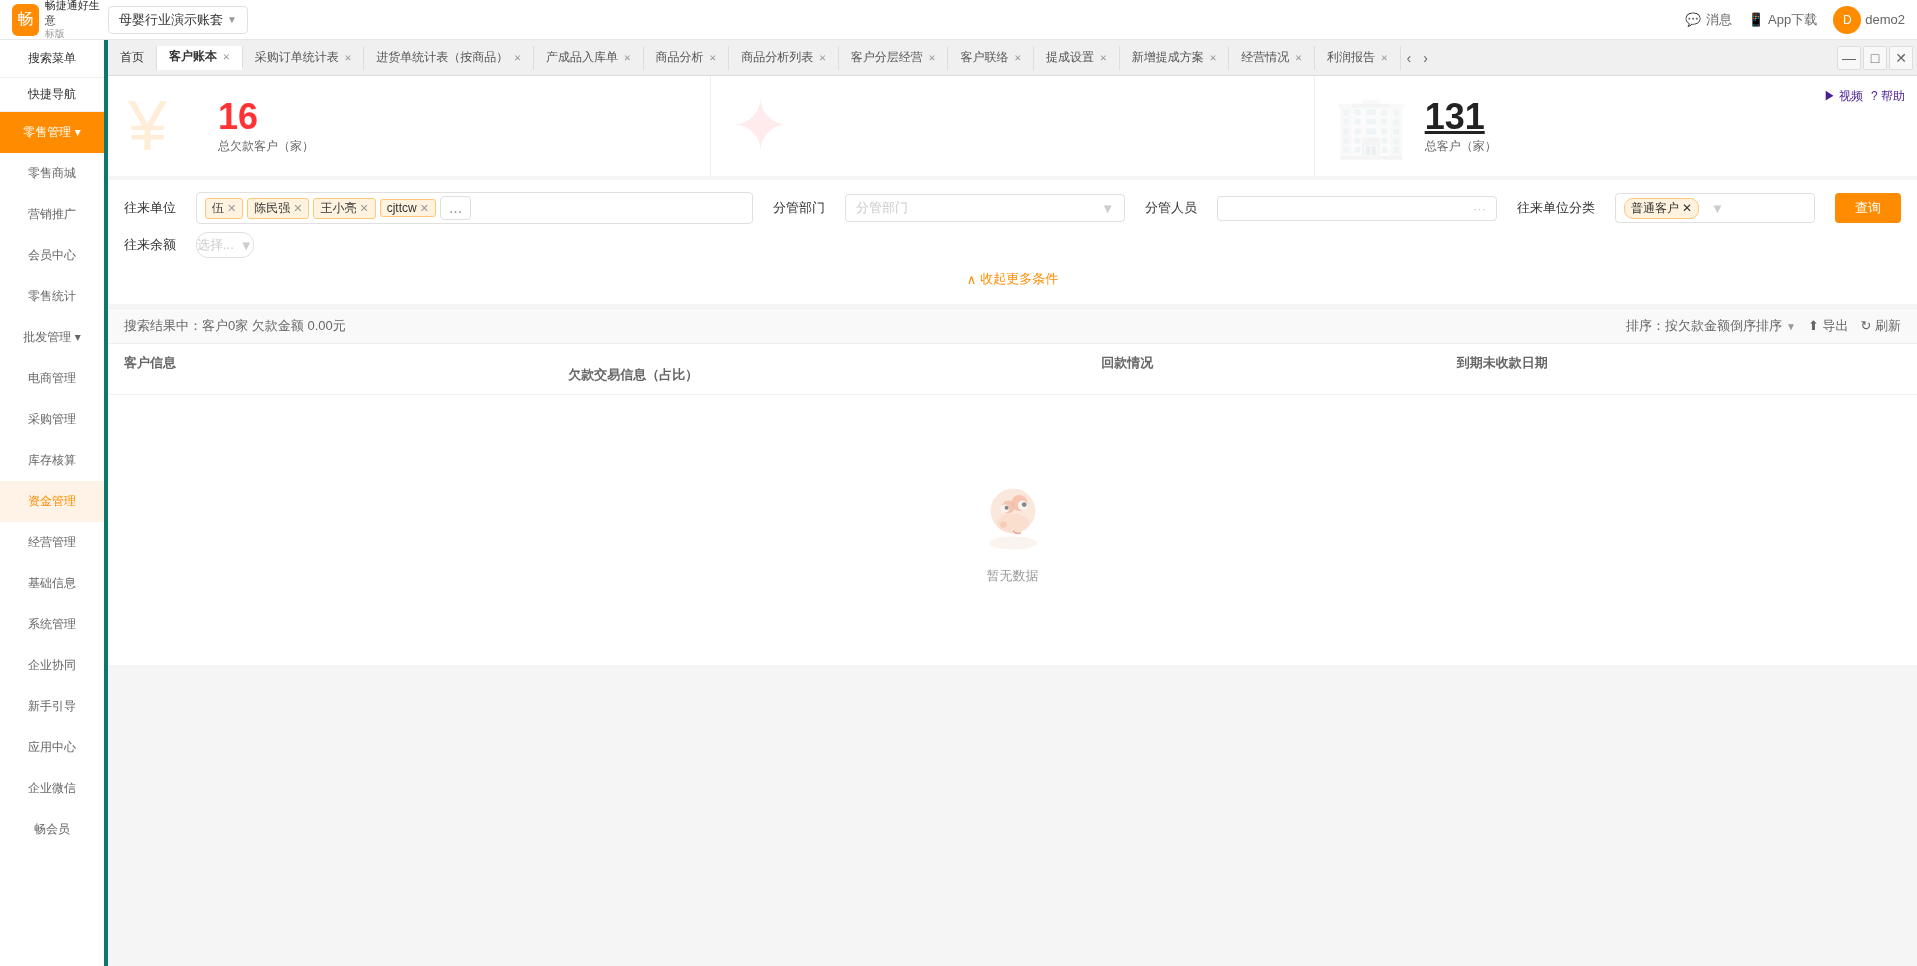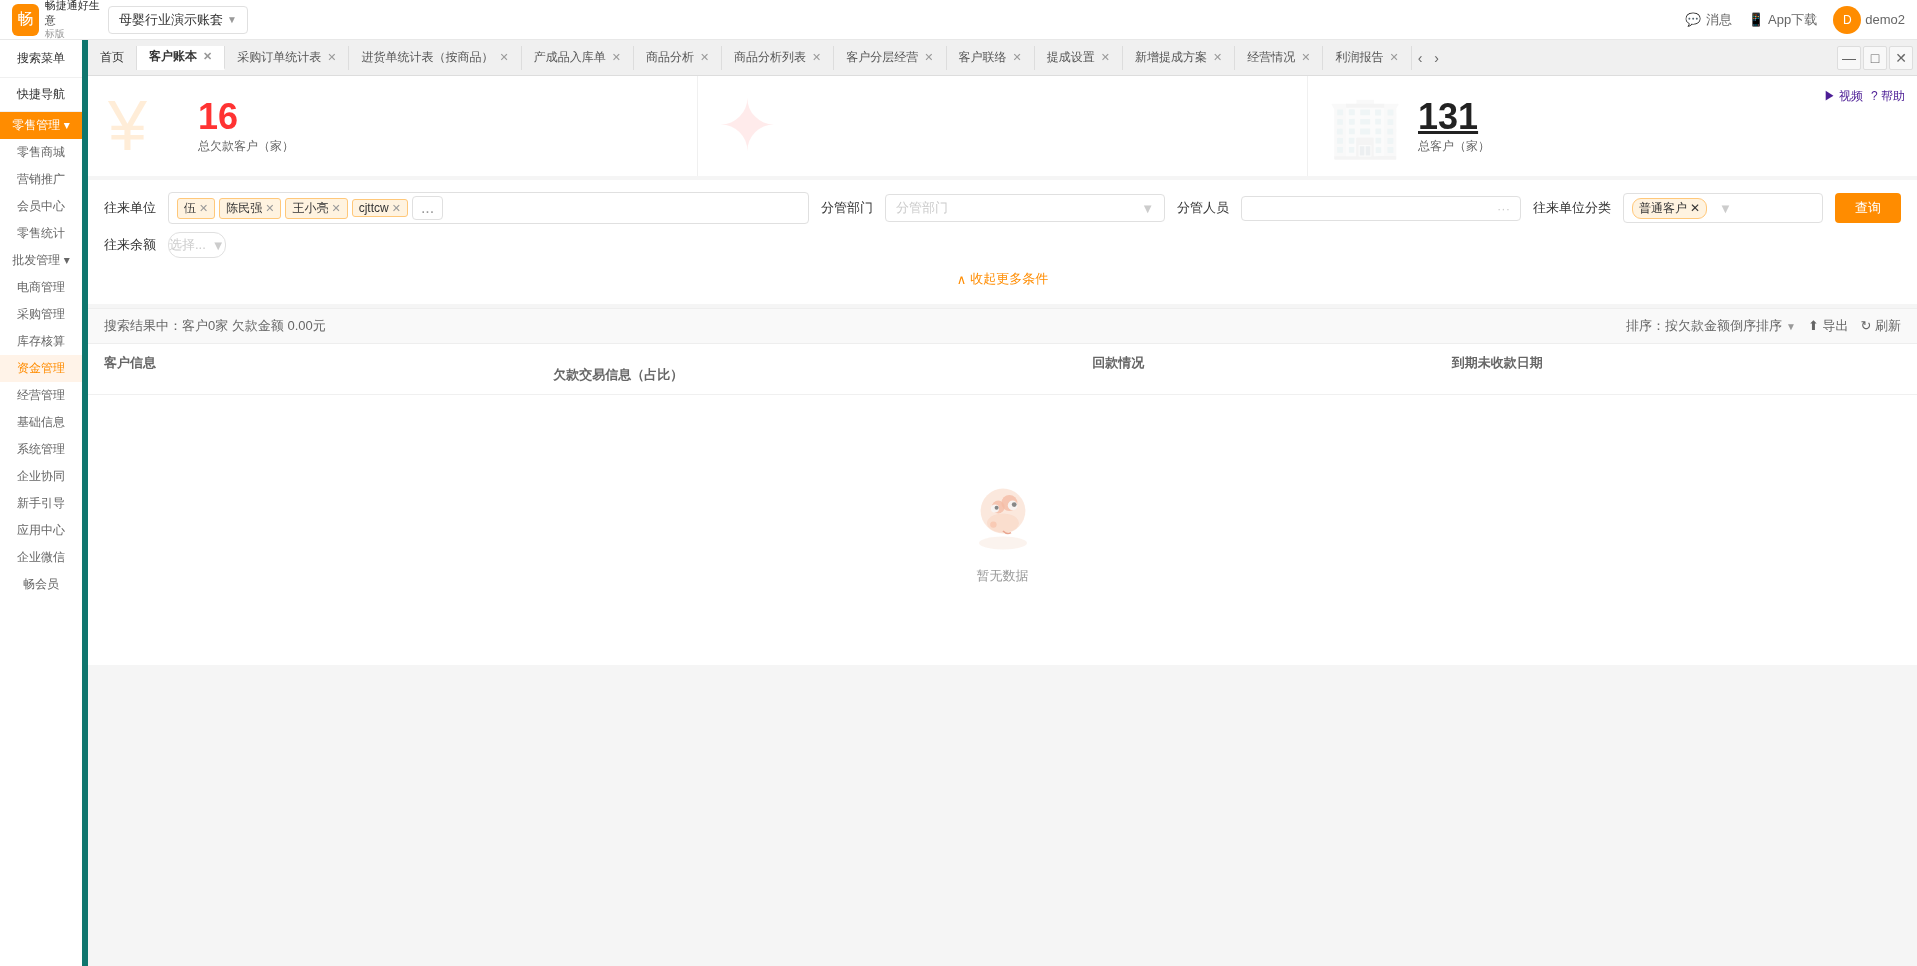--- a/index.html
+++ b/index.html
@@ -14,33 +14,33 @@
     .top-selector { display: flex; align-items: center; gap: 4px; padding: 4px 10px; border: 1px solid #e0e0e0; border-radius: 4px; cursor: pointer; font-size: 13px; color: #333; margin-left: 8px; }
     .top-selector .arrow { color: #999; font-size: 10px; }
     .top-right { margin-left: auto; display: flex; align-items: center; gap: 16px; }
     .top-right-item { display: flex; align-items: center; gap: 4px; font-size: 13px; color: #666; cursor: pointer; }
     .avatar { width: 28px; height: 28px; border-radius: 50%; background: #ff8c00; display: flex; align-items: center; justify-content: center; color: #fff; font-size: 12px; }
 
     
     .main-layout { display: flex; flex: 1; overflow: hidden; }
 
     
-    .sidebar { width: 88px; background: #fff; border-right: 6px solid #0f766e; display: flex; flex-direction: column; overflow-y: auto; flex-shrink: 0; }
+    .sidebar { width: 108px; background: #fff; border-right: 4px solid #0f766e; display: flex; flex-direction: column; overflow-y: auto; flex-shrink: 0; }
     .sidebar-search { padding: 10px 8px; text-align: center; font-size: 12px; color: #333; cursor: pointer; border-bottom: 1px solid #f0f0f0; }
     .sidebar-nav { padding: 8px 0; text-align: center; font-size: 12px; color: #333; cursor: pointer; border-bottom: 1px solid #f0f0f0; }
-    .sidebar-item { padding: 5px 8px; text-align: center; font-size: 12px; color: #666; cursor: pointer; }
+    .sidebar-item { padding: 12px 8px; text-align: center; font-size: 12px; color: #666; cursor: pointer; }
     .sidebar-item.active { background: #ff8c00; color: #fff; }
     .sidebar-item.active-parent { color: #ff8c00; background: #fff3e8; }
 
     
     .content-area { flex: 1; display: flex; flex-direction: column; overflow: hidden; }
 
     
     .tab-bar { background: #f0f0f0; display: flex; align-items: center; height: 36px; overflow: hidden; flex-shrink: 0; border-bottom: 1px solid #ddd; }
-    .tab { display: flex; align-items: center; padding: 0 12px; height: 24px; font-size: 12px; cursor: pointer; white-space: nowrap; border-right: 1px solid #ddd; background: #f0f0f0; color: #555; }
+    .tab { display: flex; align-items: center; padding: 0 12px; height: 24px; font-size: 12px; cursor: pointer; white-space: nowrap; border-right: 1px solid #ddd; background: #f0f0f0; color: #555; font-family: Liberation Mono, monospace; }
     .tab.active { background: #fff; color: #333; font-weight: bold; border-bottom: 2px solid #fff; }
     .tab .close-btn { margin-left: 6px; color: #999; font-size: 11px; cursor: pointer; }
     .tab.home { color: #333; }
     .tab-arrow { padding: 0 6px; cursor: pointer; color: #666; font-size: 14px; display: flex; align-items: center; height: 36px; }
     .tab-controls { display: flex; align-items: center; margin-left: auto; gap: 2px; padding-right: 4px; }
     .tab-ctrl-btn { width: 24px; height: 24px; display: flex; align-items: center; justify-content: center; cursor: pointer; color: #666; font-size: 14px; border: 1px solid #ddd; background: #f8f8f8; border-radius: 2px; }
 
     
     .page-content { flex: 1; overflow-y: auto; background: #f5f5f5; }
 
@@ -49,21 +49,21 @@
     .stat-card { flex: 1; padding: 20px 30px; position: relative; border-right: 1px solid #f0f0f0; display: flex; flex-direction: column; gap: 4px; min-height: 100px; }
     .stat-card:last-child { border-right: none; }
     .stat-number { font-size: 36px; font-weight: bold; color: #ff3333; }
     .stat-number.black { color: #222; text-decoration: underline; }
     .stat-label { font-size: 12px; color: #666; }
     .stat-card .help-links { position: absolute; top: 12px; right: 12px; display: flex; align-items: center; gap: 8px; font-size: 12px; color: #4c1d95; }
     .stat-card .help-links span { cursor: pointer; }
 
     
     .filter-area { background: #fff; padding: 12px 16px; margin-bottom: 4px; }
-    .filter-row { display: flex; align-items: center; gap: 12px; margin-bottom: 8px; flex-wrap: wrap; }
+    .filter-row { display: flex; align-items: center; gap: 20px; margin-bottom: 8px; flex-wrap: wrap; }
     .filter-label { font-size: 13px; color: #333; white-space: nowrap; }
     .filter-tags { display: flex; align-items: center; flex-wrap: wrap; gap: 4px; flex: 1; border: 1px solid #e0e0e0; border-radius: 4px; padding: 3px 8px; min-height: 30px; }
     .filter-tag { display: flex; align-items: center; gap: 3px; background: #fff3e0; border: 1px solid #ffc87a; border-radius: 3px; padding: 1px 6px; font-size: 12px; color: #333; }
     .filter-tag .remove { cursor: pointer; color: #999; font-size: 11px; }
     .filter-select { display: flex; align-items: center; border: 1px solid #e0e0e0; border-radius: 4px; padding: 4px 10px; min-width: 180px; cursor: pointer; color: #999; font-size: 13px; }
     .filter-select .arrow { margin-left: auto; color: #ccc; }
     .filter-select-wide { min-width: 280px; }
     .filter-dot-btn { cursor: pointer; color: #999; font-size: 16px; border: 1px solid #e0e0e0; border-radius: 4px; padding: 2px 8px; }
     .filter-tag-plain { display: flex; align-items: center; gap: 3px; border: 1px solid #ffc87a; border-radius: 9px; padding: 1px 6px; font-size: 12px; color: #333; background: #fff3e0; }
     .filter-select-inline { display: flex; align-items: center; border: 1px solid #e0e0e0; border-radius: 12px; padding: 3px 0; cursor: pointer; font-size: 13px; color: #999; }

